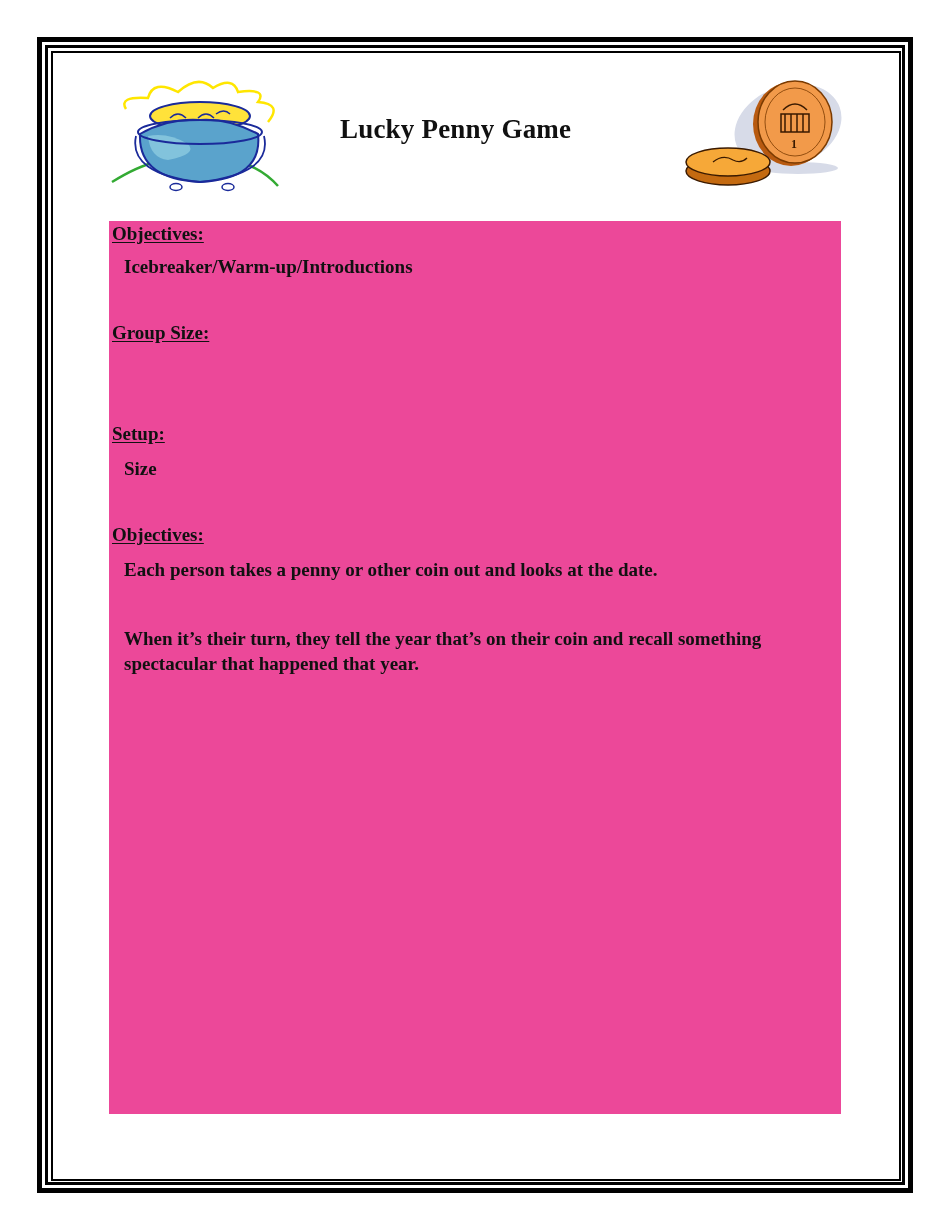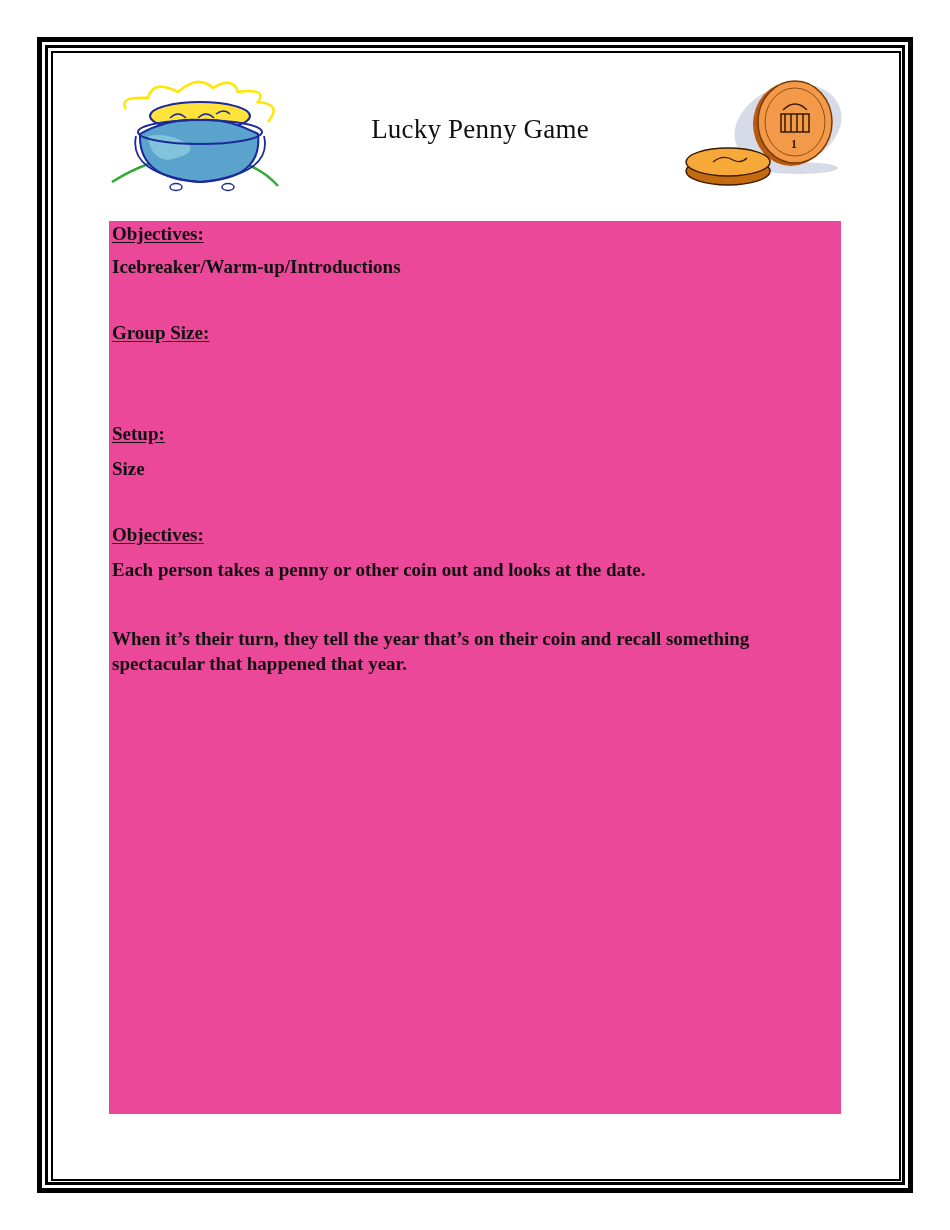--- a/index.html
+++ b/index.html
@@ -4,29 +4,29 @@
 <style>
   html, body { margin: 0; padding: 0; background: #ffffff; }
   body { width: 950px; height: 1230px; position: relative; overflow: hidden;
          font-family: "Liberation Serif", "DejaVu Serif", serif; color: #111; }
   .border-outer { position: absolute; left: 37px; top: 37px; width: 866px; height: 1146px;
                   border: 5px solid #000; }
   .border-mid { position: absolute; left: 45px; top: 45px; width: 854px; height: 1134px;
                 border: 3px solid #000; }
   .border-inner { position: absolute; left: 51px; top: 51px; width: 846px; height: 1126px;
                   border: 2px solid #000; }
-  .title { position: absolute; left: 340px; top: 114px; width: 280px; text-align: center;
-           font-size: 27px; font-weight: normal; letter-spacing: 0.2px; }
+  .title { position: absolute; left: 340px; top: 114px; width: 280px; text-align: left;
+           font-size: 27px; font-weight: bold; letter-spacing: 0.2px; }
   .pot { position: absolute; left: 108px; top: 74px; width: 180px; height: 120px; }
   .coins { position: absolute; left: 683px; top: 76px; width: 162px; height: 112px; }
   .content { position: absolute; left: 109px; top: 221px; width: 732px; height: 893px;
              background: #ec4899; }
   .heading { position: absolute; left: 3px; font-size: 19px; font-weight: bold;
              text-decoration: underline; text-underline-offset: 2px; }
-  .text { position: absolute; left: 3px; font-size: 19px; font-weight: bold; line-height: 25px;
+  .text { position: absolute; left: 15px; font-size: 19px; font-weight: bold; line-height: 25px;
           width: 722px; }
 </style>
 </head>
 <body>
 
 <div class="border-outer"></div>
 <div class="border-mid"></div>
 <div class="border-inner"></div>
 
 <svg class="pot" viewBox="0 0 180 120">

